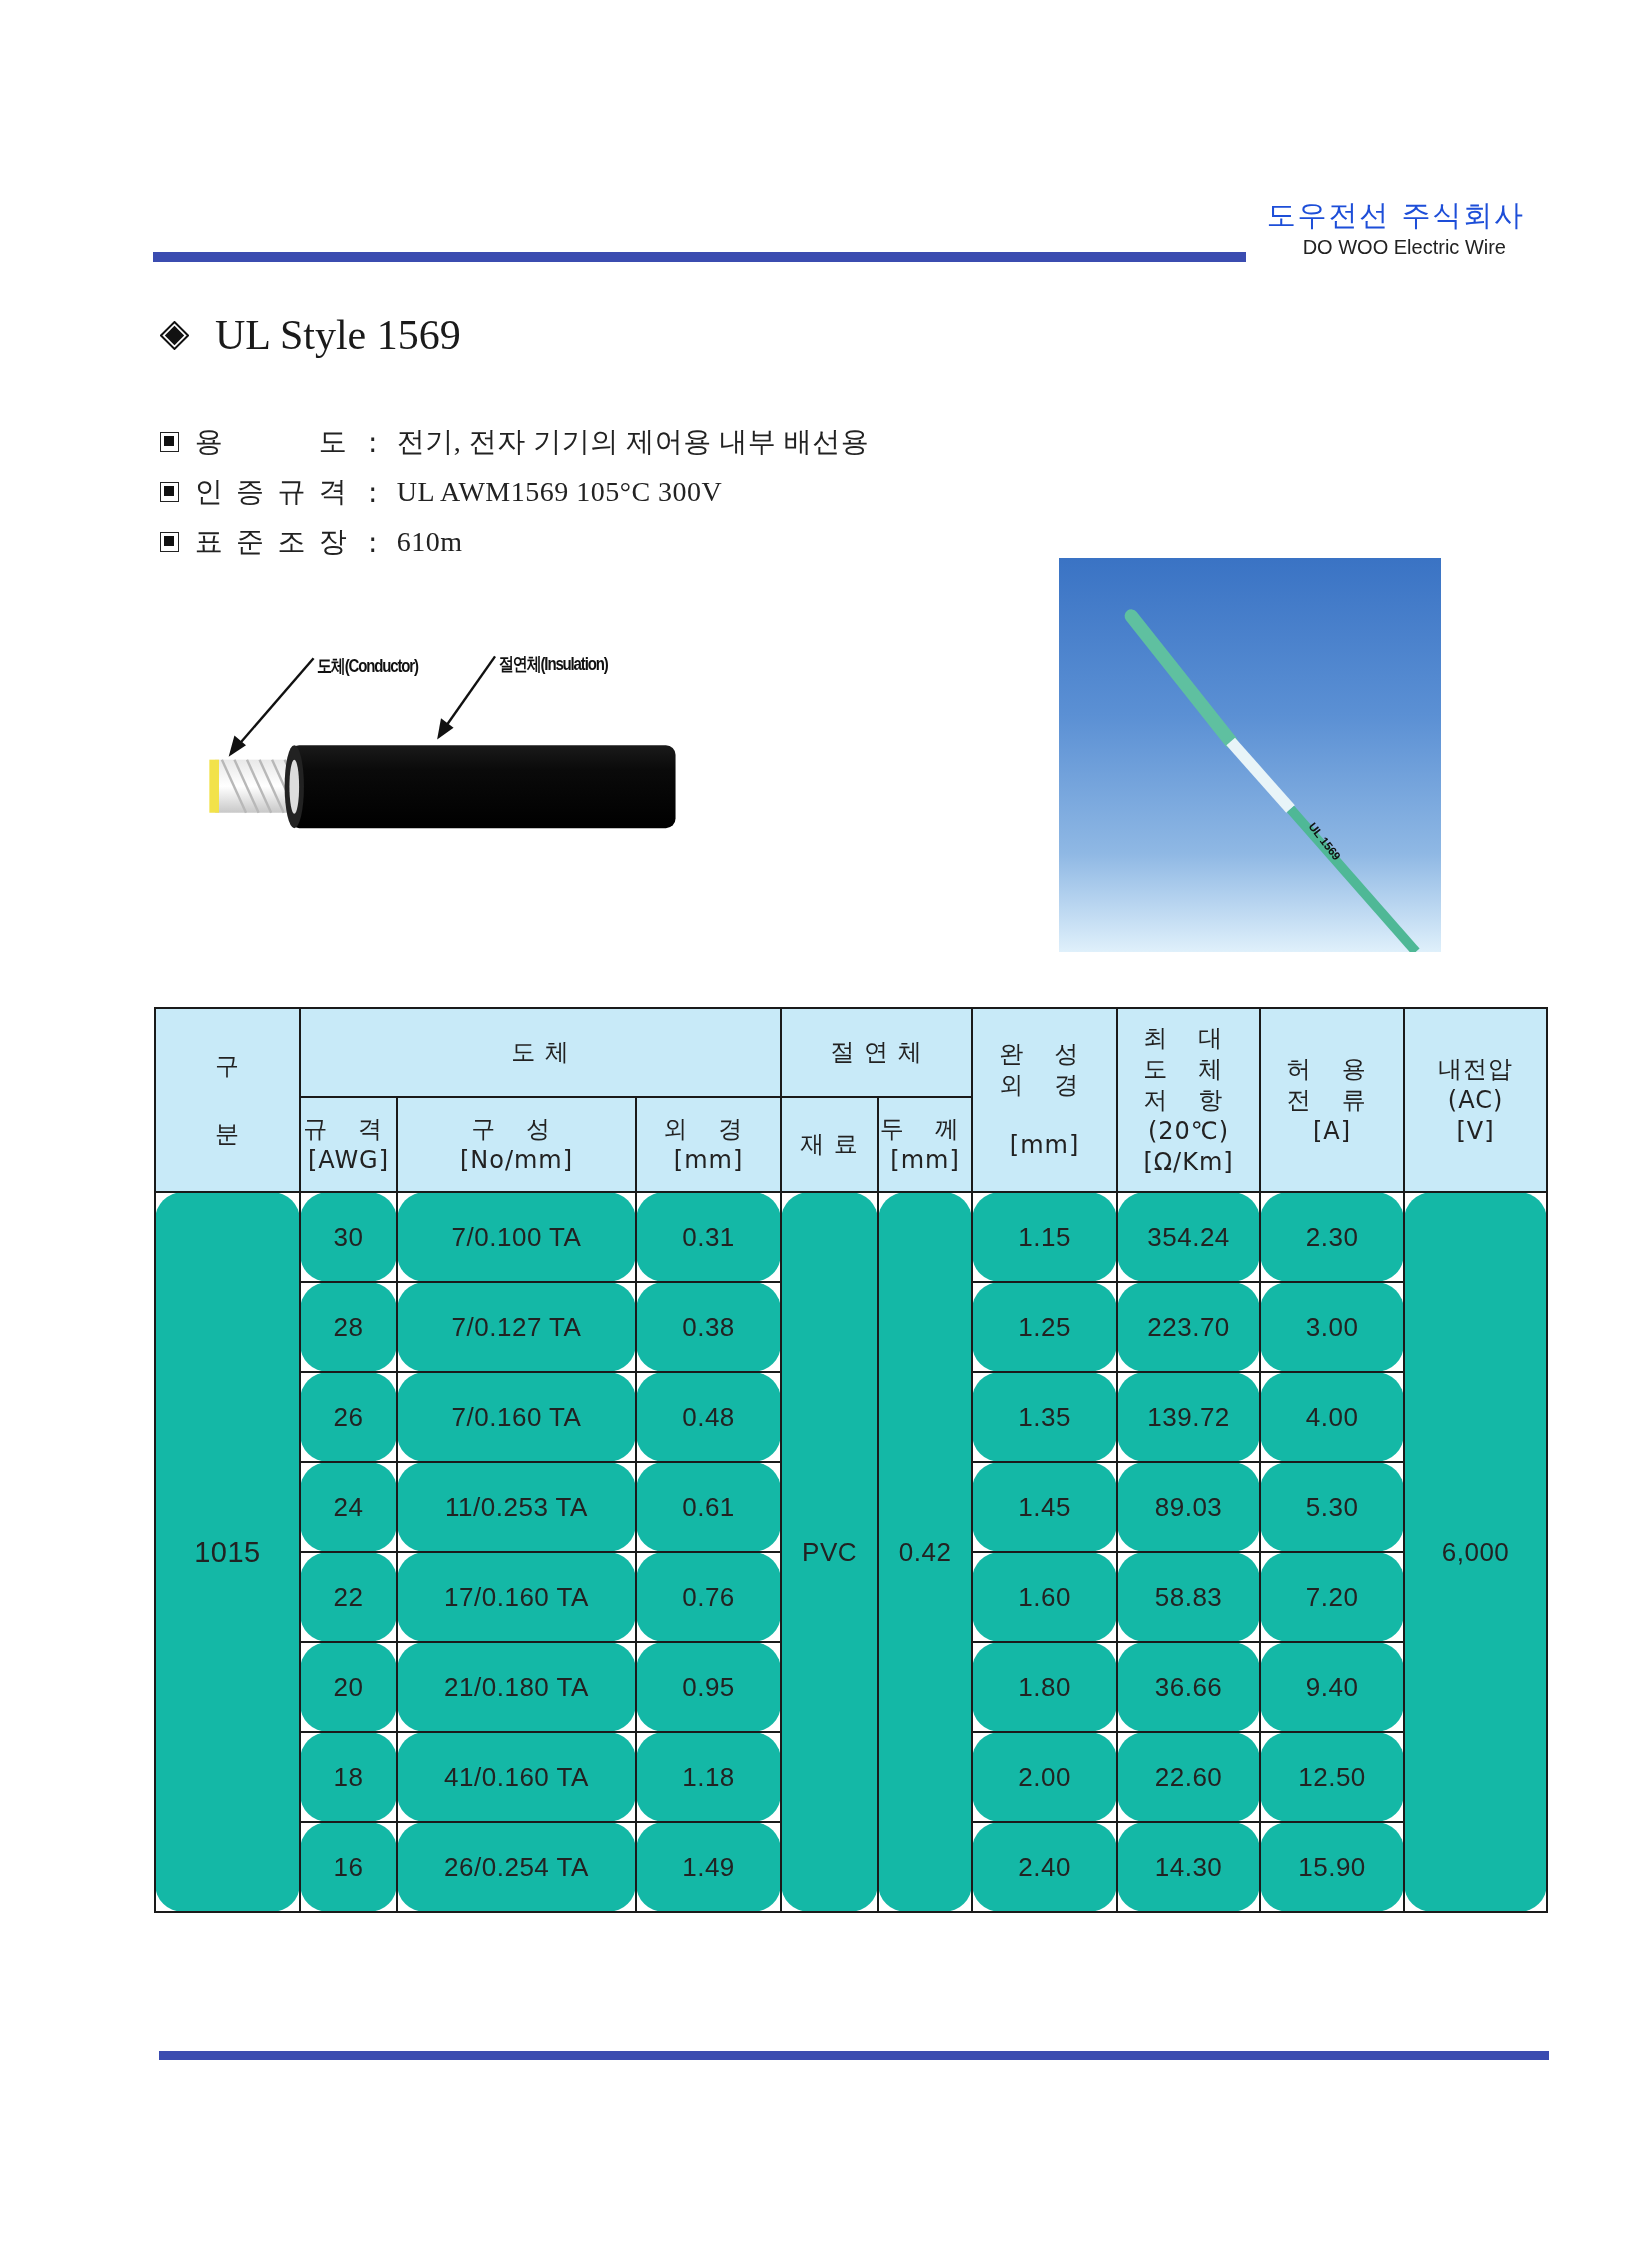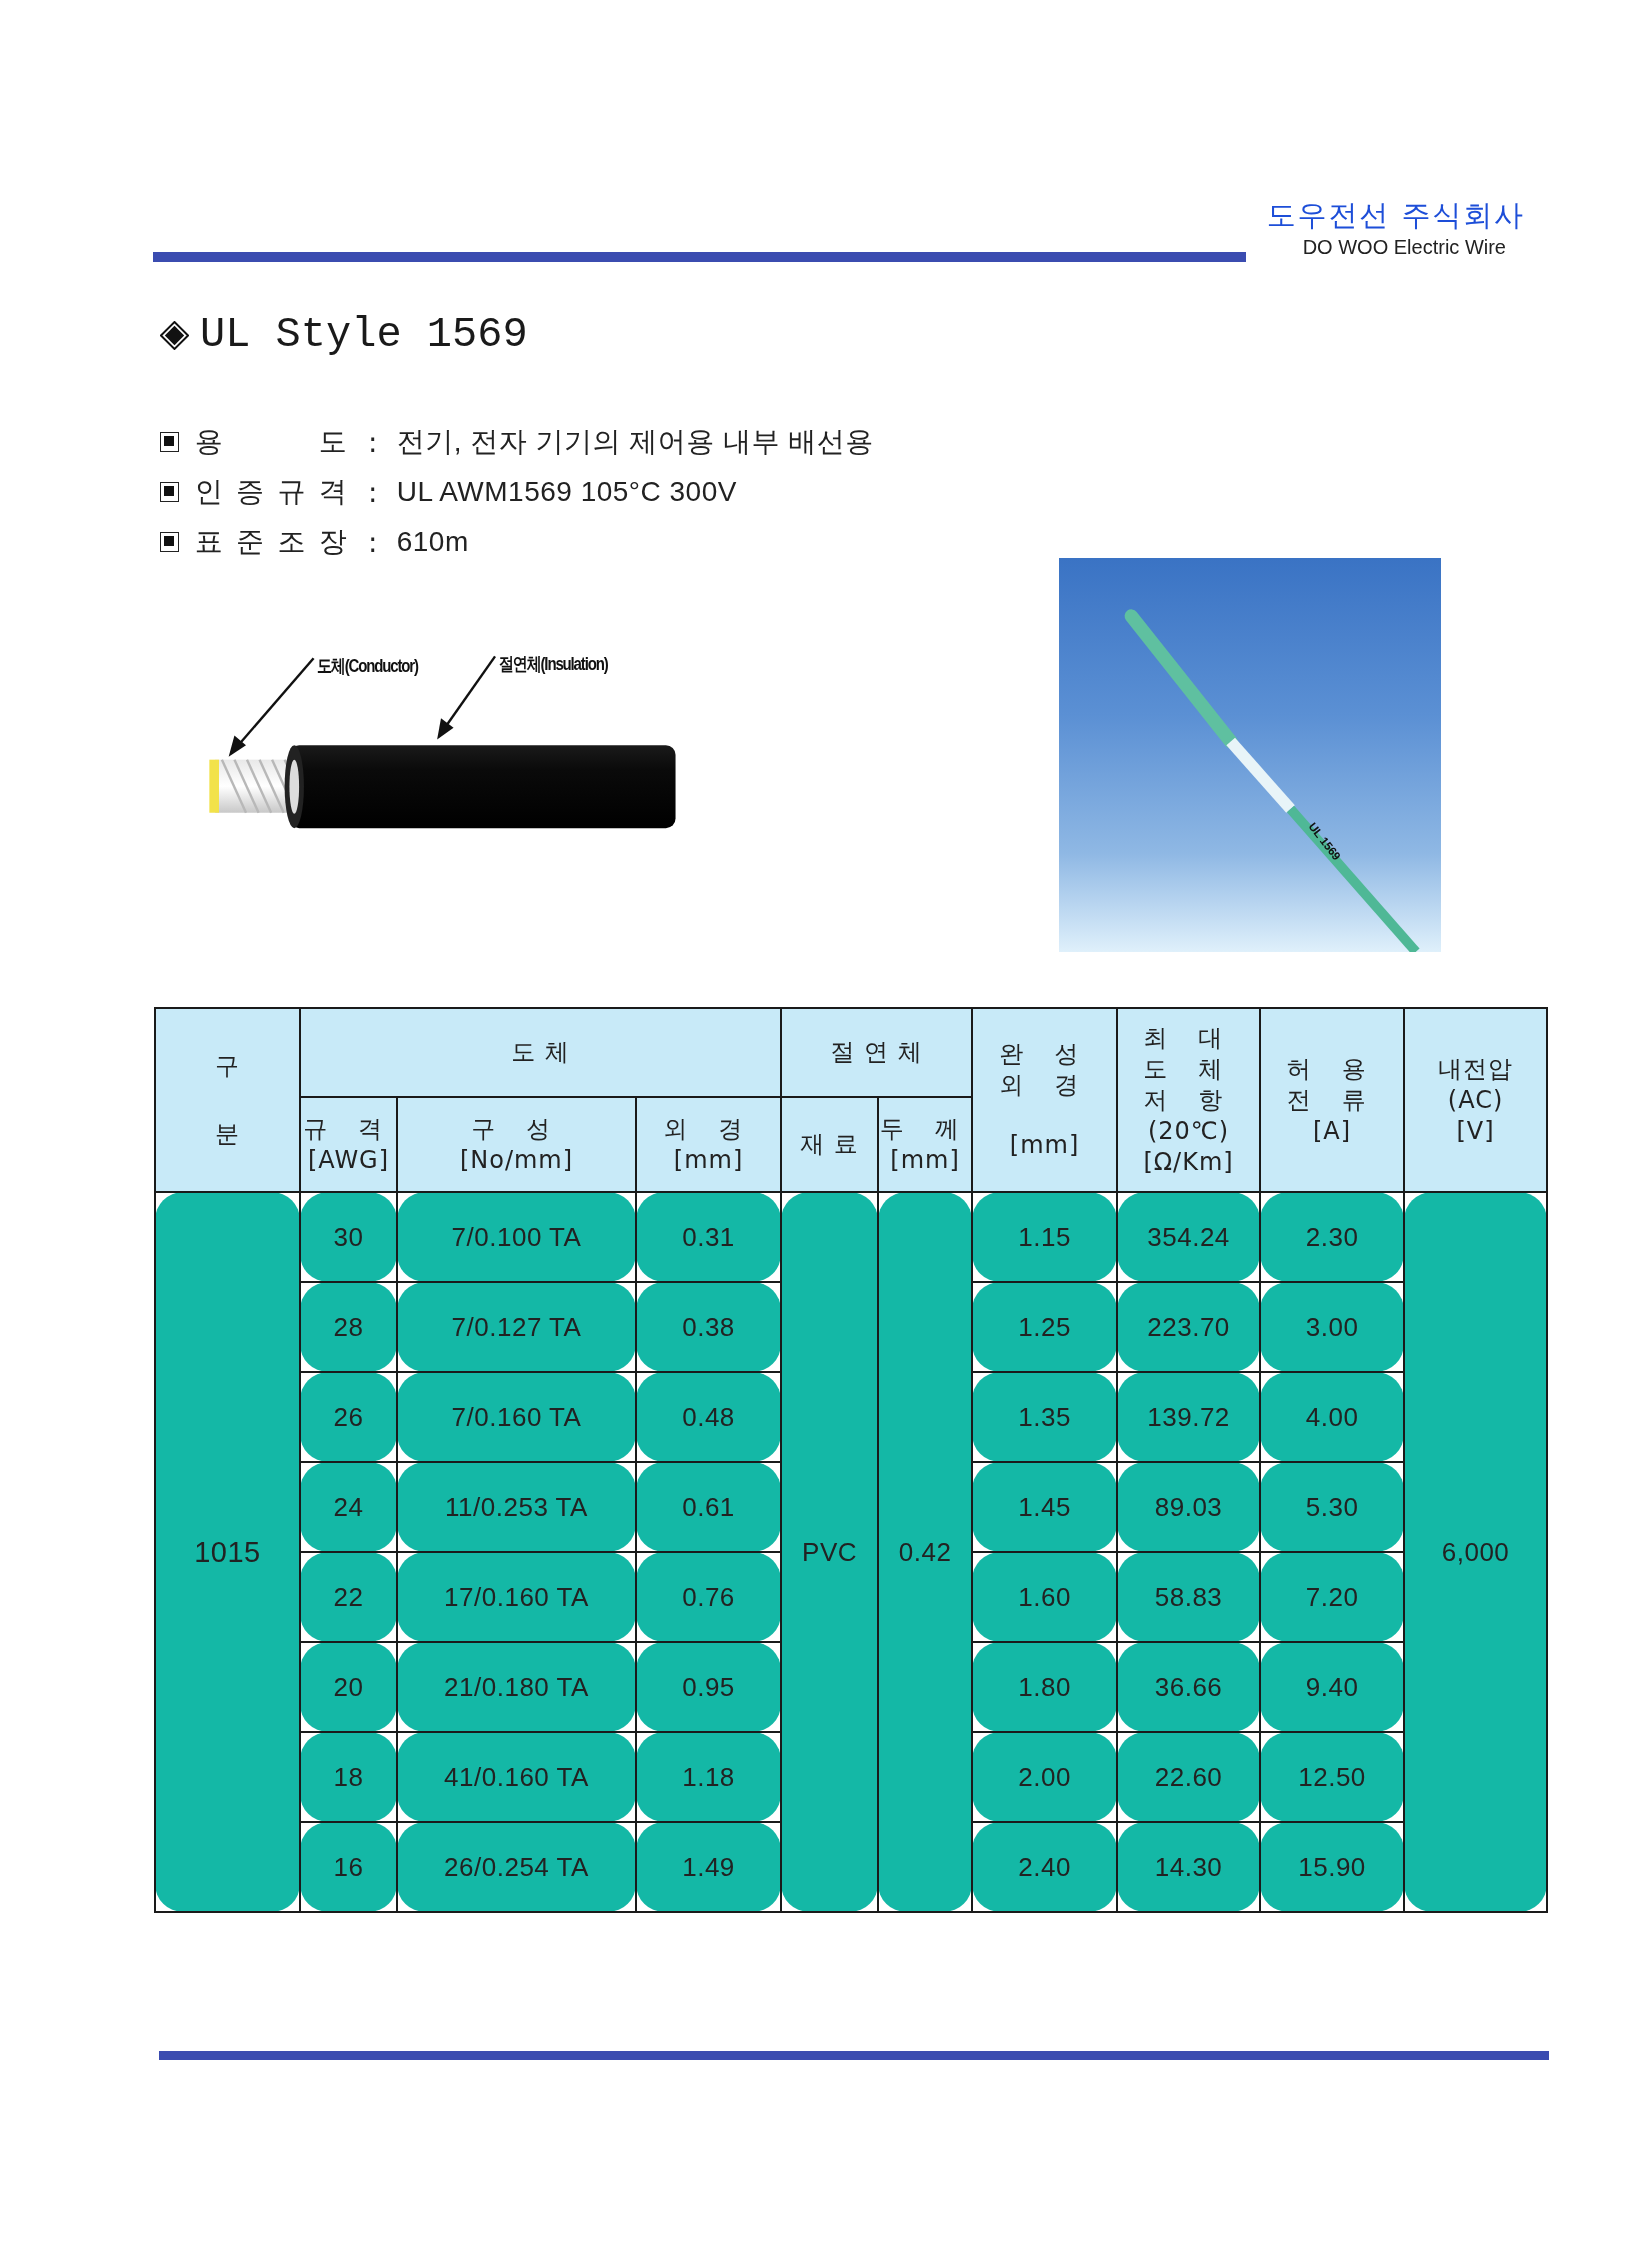--- a/index.html
+++ b/index.html
@@ -10,32 +10,32 @@
   }
   .abs { position: absolute; }
 
   
   .top-bar { left: 153px; top: 252px; width: 1093px; height: 9.7px; background: #3b4cb0; }
   .bottom-bar { left: 159px; top: 2051px; width: 1390px; height: 8.7px; background: #3b4cb0; }
   .company-ko { left: 1255px; top: 196px; width: 270px; text-align: right; font-size: 29px; letter-spacing: 1.9px; color: #1d4ed8; }
   .company-en { left: 1255px; top: 236px; width: 251px; text-align: right; font-size: 20px; color: #222; font-family: "Liberation Sans", sans-serif; }
 
   
-  .title { left: 160px; top: 311px; font-size: 42px; font-family: Liberation Mono, monospace; color: #1a1a1a; display: flex; align-items: center; gap: 11px; }
+  .title { left: 160px; top: 311px; font-size: 42px; font-family: Liberation Serif, serif; color: #1a1a1a; display: flex; align-items: center; gap: 26px; }
   .diamond { width: 29px; height: 29px; position: relative; }
   .diamond svg { display: block; }
 
   
   .specs { left: 160px; top: 417px; }
   .spec-row { display: flex; align-items: center; height: 50px; font-size: 28px; color: #222; }
   .bullet-box { width: 19.3px; height: 19.3px; border: 1.9px solid #222; margin-right: 15.4px; position: relative; box-sizing: border-box; }
   .bullet-box::after { content: ""; position: absolute; left: 2.9px; top: 2.9px; width: 9.7px; height: 9.7px; background: #111; }
   .spec-label { width: 154px; display: flex; justify-content: space-between; letter-spacing: 1.9px; }
   .spec-colon { width: 48px; text-align: center; }
-  .spec-value { font-family: Liberation Sans, sans-serif; letter-spacing: 0.5px; }
+  .spec-value { font-family: Liberation Serif, serif; letter-spacing: 0.5px; }
 
   
   .diagram { left: 188px; top: 639px; width: 811px; height: 222px; }
   .diag-label { position: absolute; font-size: 18.3px; font-weight: bold; font-family: "Liberation Sans", sans-serif; letter-spacing: -1.4px; color: #111; transform: scaleX(0.82); transform-origin: left; }
 
   
   .photo { left: 1059px; top: 558px; width: 382px; height: 394px; background: linear-gradient(180deg, #3a73c4 0%, #5b90d4 40%, #8fb8e4 75%, #dff0fb 100%); overflow: hidden; }
 
   
   .spec-table { position: absolute; left: 154px; top: 1007px; width: 1390px; border-collapse: collapse; table-layout: fixed; font-family: "Liberation Sans", sans-serif; }

